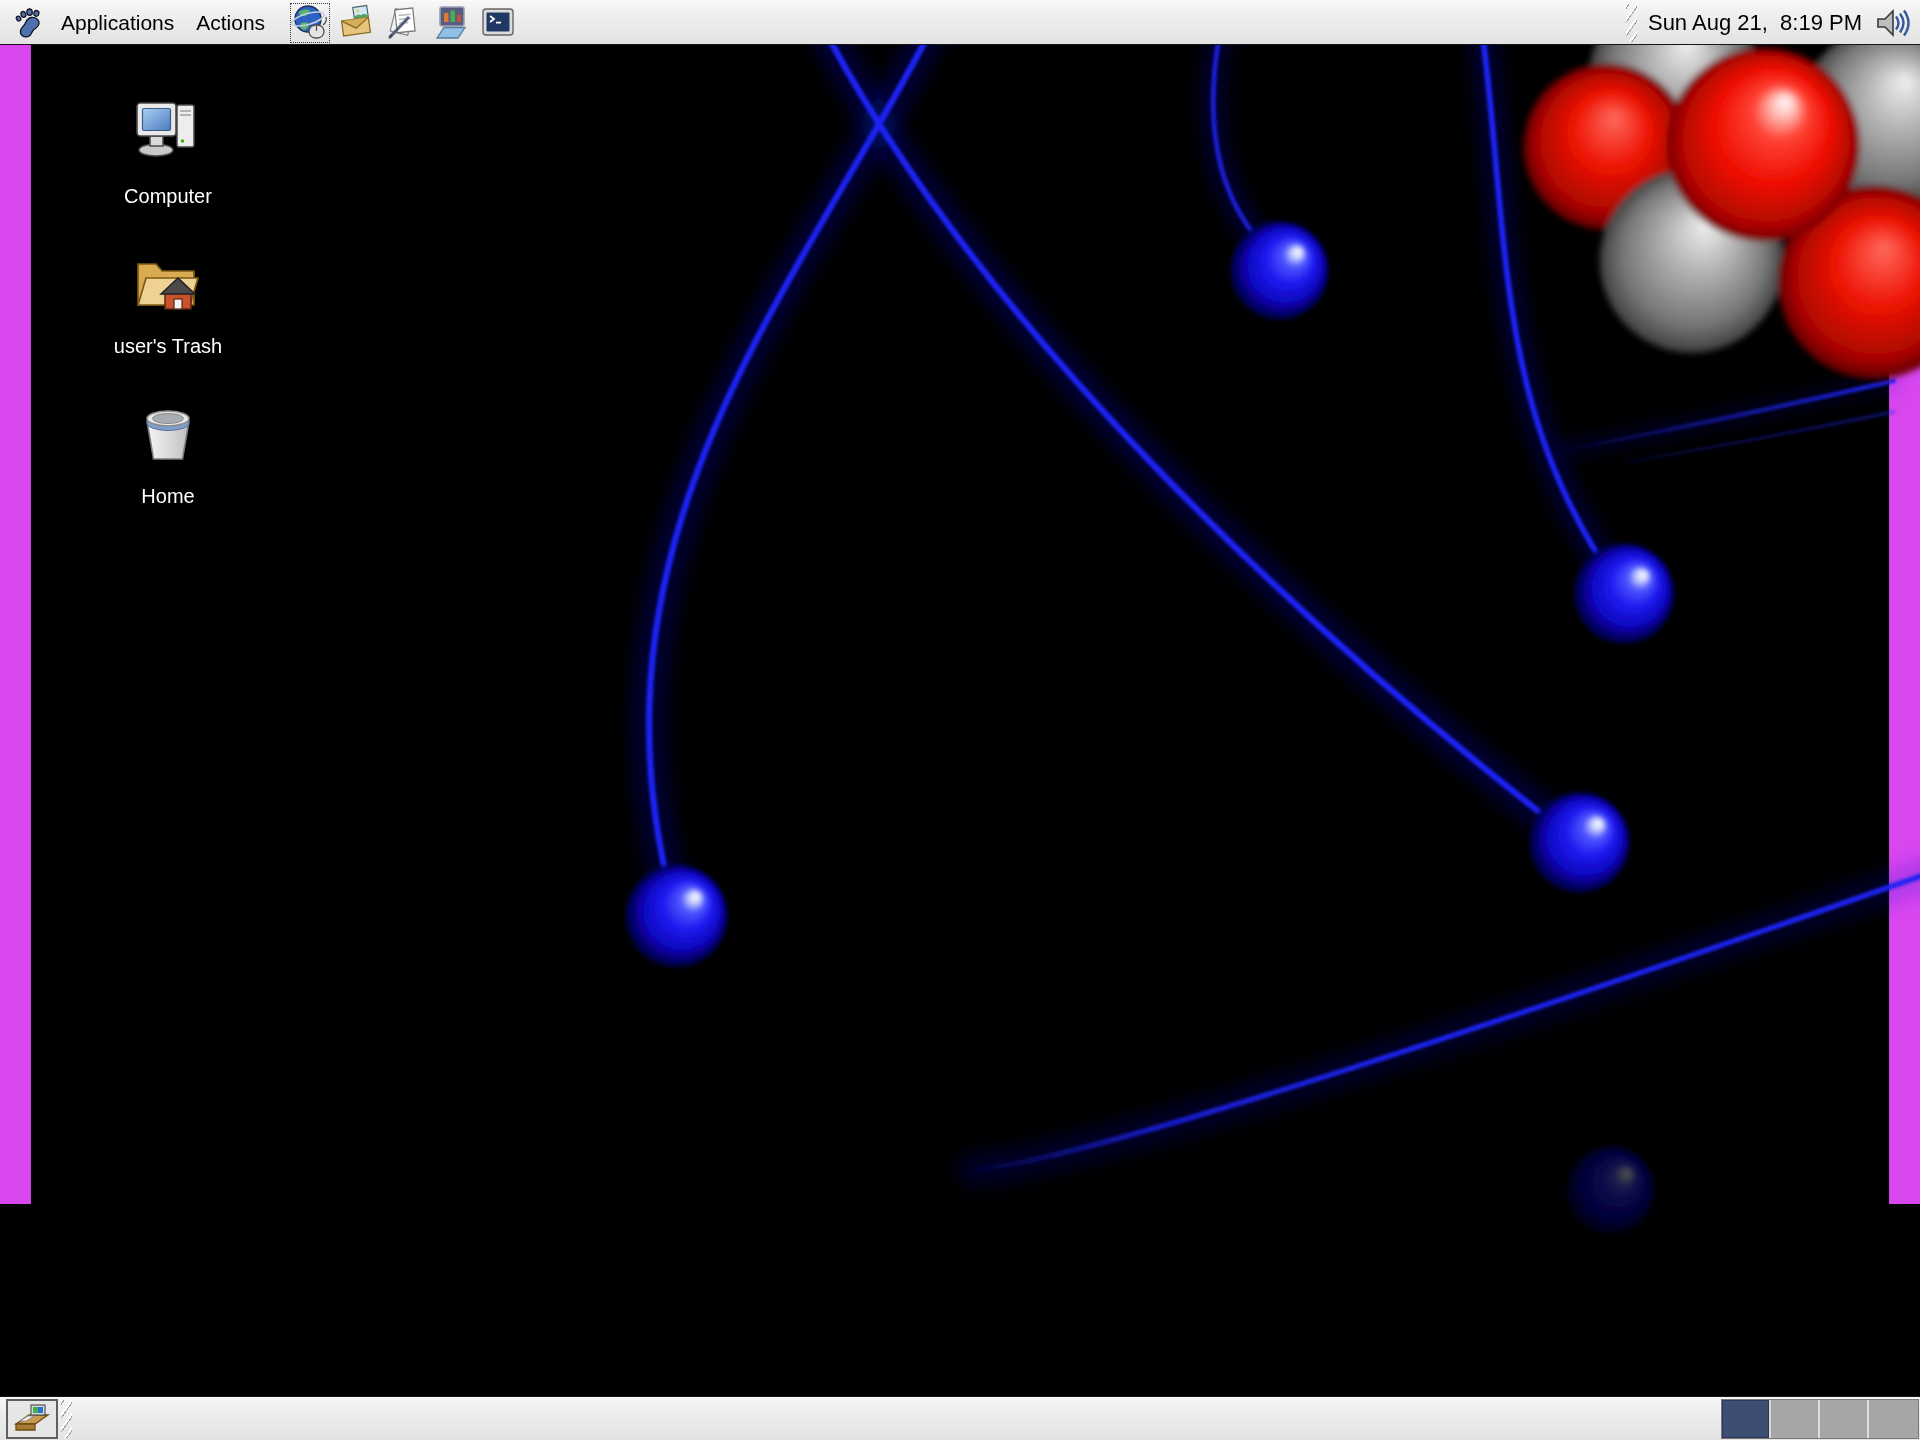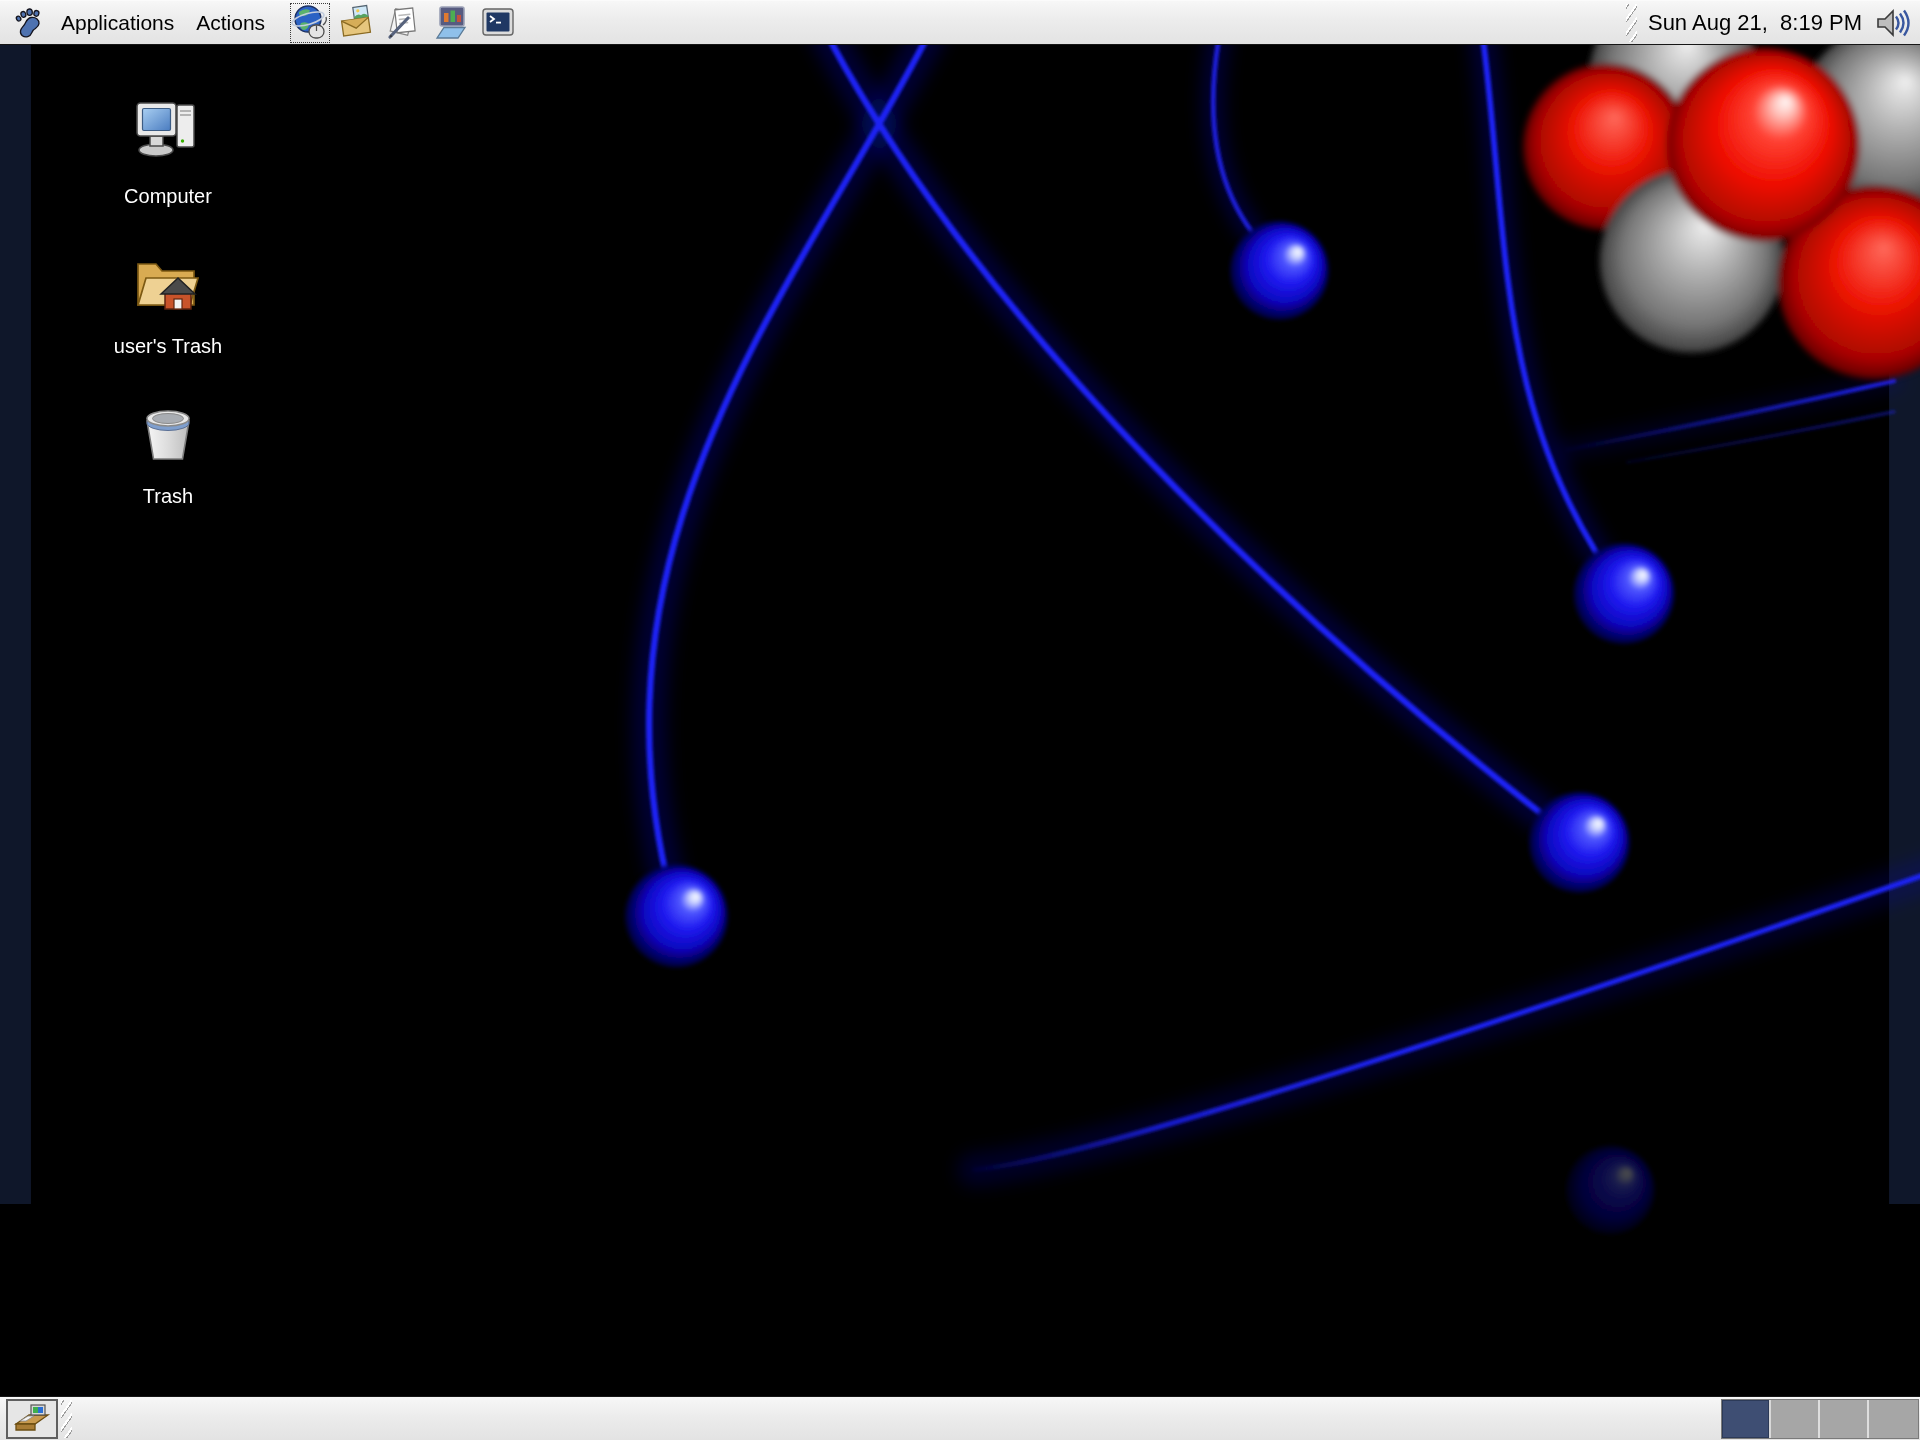--- a/index.html
+++ b/index.html
@@ -23,21 +23,21 @@
 
   .spacer{flex:1;}
 
   .drag-handle{width:11px;height:38px;margin:0 3px;
     background:repeating-linear-gradient(125deg,#ffffff 0 2px,#9d9d9d 2px 3px,rgba(0,0,0,0) 3px 8px);}
 
   .clock{font-size:22px;color:#000;margin:0 10px 0 8px;white-space:pre;}
   .volume{display:flex;align-items:center;margin-right:8px;}
 
   
-  .desktop{position:absolute;top:45px;left:0;width:1920px;height:1159px;background:#0f172a;}
+  .desktop{position:absolute;top:45px;left:0;width:1920px;height:1159px;background:#d946ef;}
   .wallpaper{position:absolute;top:0;left:0;}
 
   .desktop-icon{position:absolute;left:93px;width:150px;text-align:center;cursor:default;}
   .desktop-icon .di-label{margin-top:12px;font-size:20px;color:#fff;
     text-shadow:1px 1px 2px rgba(0,0,0,.95), 0 0 3px rgba(0,0,0,.8);line-height:1.1;}
   .di-computer{top:52px;}
   .di-home{top:202px;}
   .di-trash{top:352px;}
 
   
@@ -283,21 +283,21 @@
           <stop offset="0" stop-color="#f6f6f6"></stop>
             <stop offset="0.5" stop-color="#dcdcdc"></stop>
           <stop offset="1" stop-color="#bdbdbd"></stop>
         </linearGradient>
       </defs>
       <path d="M15,24 L21.5,62 H50.5 L57,24 Z" fill="url(#binGrad)" stroke="#7e7e7e" stroke-width="1.6"></path>
       <ellipse cx="36" cy="26" rx="21" ry="7.5" fill="#7f9fce" stroke="#5a6f94" stroke-width="1"></ellipse>
       <ellipse cx="36" cy="21.5" rx="21" ry="7.5" fill="#e9e9e9" stroke="#8a8a8a" stroke-width="1.6"></ellipse>
       <ellipse cx="36" cy="21.5" rx="15.5" ry="5" fill="#a9adb3" stroke="#8a8a8a" stroke-width="1"></ellipse>
     </svg>
-    <div class="di-label">Trash</div>
+    <div class="di-label">Home</div>
   </div>
 </div>
 
 <div class="panel bottom-panel">
 
   <div class="show-desktop">
     <svg width="38" height="34" viewBox="0 0 38 34">
       <path d="M3,22 L16,13 H35 L22,22 Z" fill="#c89a4e" stroke="#6b4d12" stroke-width="1.3"></path>
       <path d="M3,22 H22 V28 H3 Z" fill="#a87c34" stroke="#6b4d12" stroke-width="1.3"></path>
       <rect x="18" y="3" width="14" height="10" fill="#d8d8d8" stroke="#555" stroke-width="1.2"></rect>

